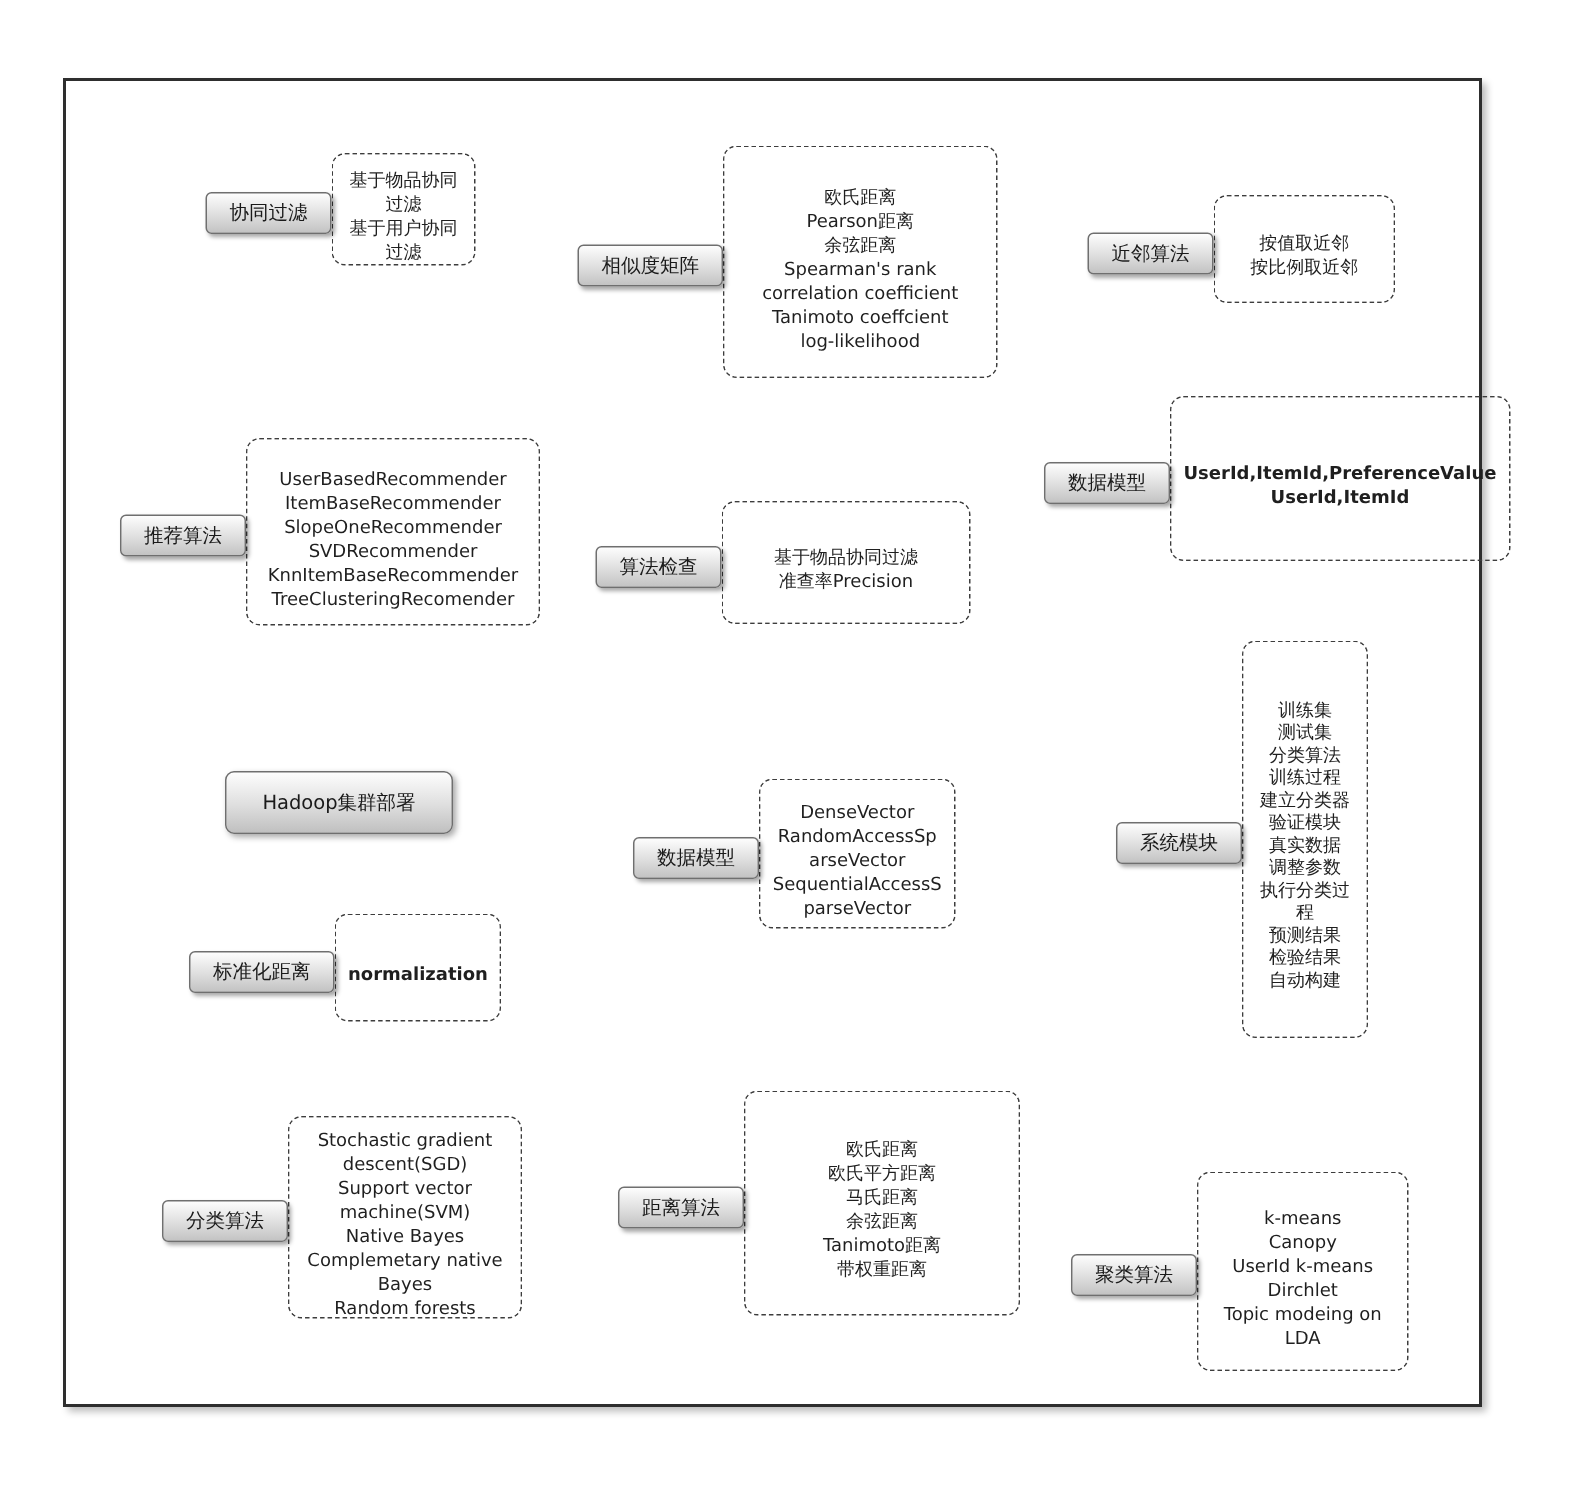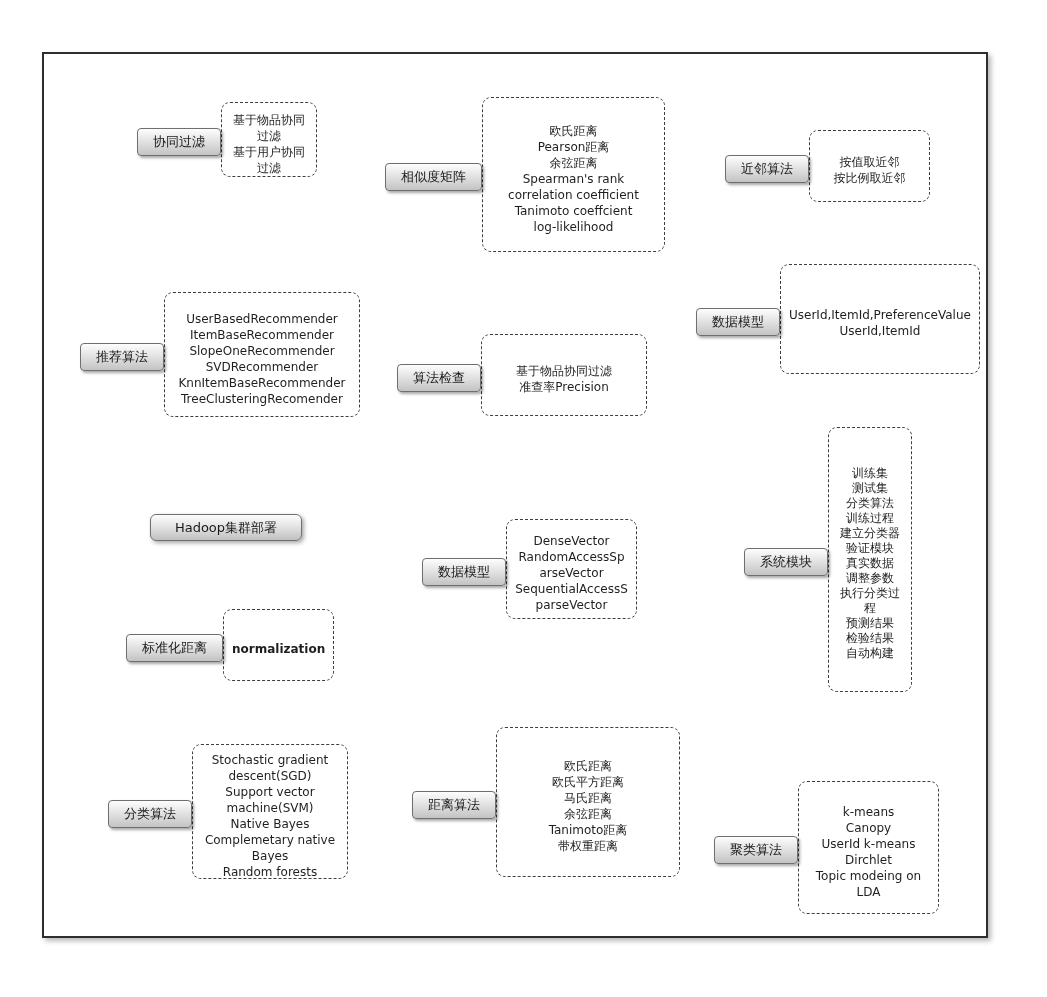--- a/index.html
+++ b/index.html
@@ -30,34 +30,34 @@
     border:1px dashed #3d3d3d; border-radius:9px;
     display:flex; flex-direction:column; align-items:center; justify-content:center;
     text-align:center; font-size:12px; color:#1f1f1f;
     padding:16px 8px 8px;
   }
   .line { line-height:16px; }
 
   .g0  { left:93px;  top:53px;  width:180px; } .g0  .box { height:75px;  }
   .g1  { left:341px; top:48px;  width:280px; } .g1  .box { height:155px; }
   .g2  { left:681px; top:53px;  width:205px;margin-top:28px; } .g2  .box { height:72px;  }
-  .g3  { left:652px; top:215px; width:265px; } .g3  .box { height:110px; }
+  .g3  { left:652px; top:215px; width:265px; } .g3  .box { height:110px;font-weight:bold; }
   .g4  { left:36px;  top:243px; width:280px; } .g4  .box { height:125px; }
   .g5  { left:353px; top:285px; width:250px; } .g5  .box { height:82px;  }
   .g6  { left:700px; top:378px; width:168px; } .g6  .box { height:265px; } .g6 .line { line-height:15px; }
   .g7  { left:82px;  top:560px; width:200px; } .g7  .box { height:72px;font-weight:bold;  }
   .g8  { left:378px; top:470px; width:215px; } .g8  .box { height:100px; }
   .g8  .line { max-width:196px; overflow-wrap:anywhere; }
   .g9  { left:64px;  top:695px; width:240px; } .g9  .box { height:135px; }
   .g9  .line { max-width:190px; }
   .g10 { left:368px; top:678px; width:268px; } .g10 .box { height:150px; }
   .g11 { left:670px; top:696px; width:225px;margin-top:36px; } .g11 .box { height:133px; }
 
   .hadoop-node {
-    position:absolute; left:106px; top:460px; width:152px; height:27px;
+    position:absolute; left:106px; top:460px; width:152px; height:42px;
     display:flex; align-items:center; justify-content:center;
     font-size:13px; color:#1a1a1a;
     background:linear-gradient(#fdfdfd, #dedede 55%, #c0c0c0);
     border:1px solid #6f6f6f; border-radius:6px;
     box-shadow:2px 2px 4px rgba(0,0,0,0.35);
   }
 </style>
 </head>
 <body>
 

